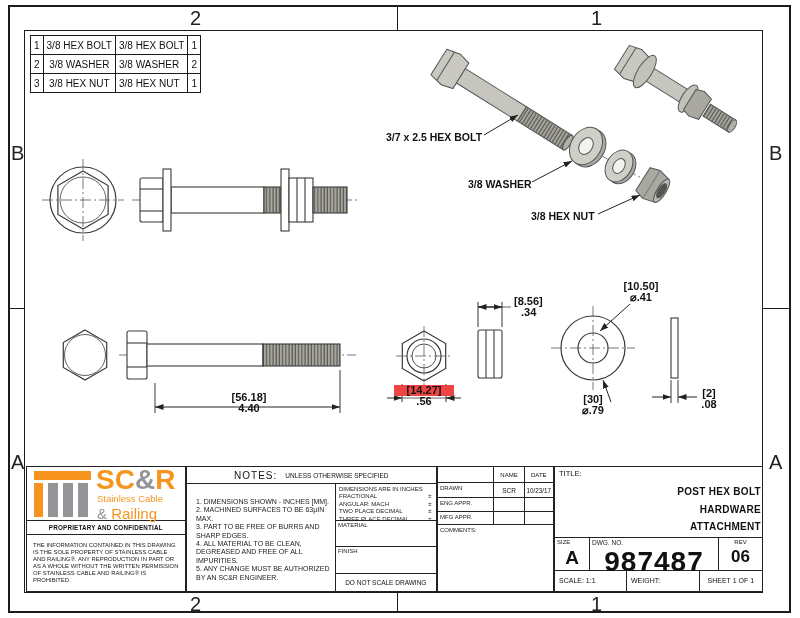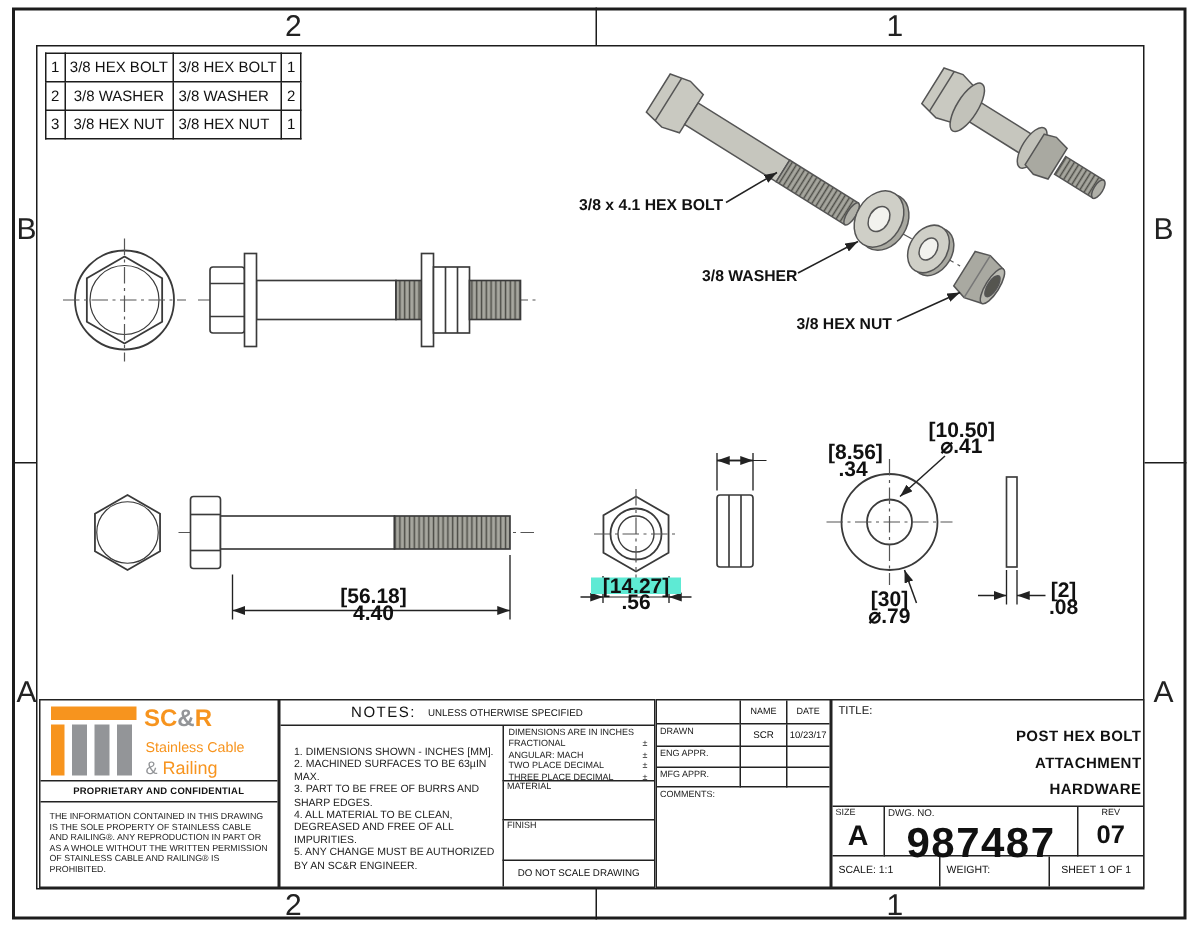--- a/index.html
+++ b/index.html
@@ -12,30 +12,30 @@
   .tick-v{width:0;border-left:1.5px solid #1c1c1c;}
   .tick-h{height:0;border-top:1.5px solid #1c1c1c;}
   .zone{font-size:20px;color:#222;line-height:20px;}
   
   table.bom{border-collapse:collapse;}
   table.bom th,table.bom td{border:1.4px solid #1c1c1c;padding:0 3px;}
   table.bom th{font-size:9.5px;height:16px;font-weight:bold;}
   table.bom td{font-size:10px;height:19px;text-align:center;}
   table.bom td.l{text-align:left;}
   
-  .dim{position:absolute;font-weight:bold;font-size:14px;line-height:11px;text-align:center;color:#111;}
+  .dim{position:absolute;font-weight:bold;font-size:11px;line-height:11px;text-align:center;color:#111;}
   .dim div{height:11px;}
   .lbl{position:absolute;font-weight:bold;font-size:10.5px;color:#111;white-space:nowrap;}
   
   .blk{position:absolute;border:1.2px solid #222;background:#fff;}
   .small{font-size:6px;color:#222;}
   .cell-label{position:absolute;left:2px;top:1px;font-size:6px;color:#222;}
   .center{display:flex;align-items:center;justify-content:center;}
   
-  .brand{font-weight:bold;font-size:16px;letter-spacing:0px;line-height:22px;}
+  .brand{font-weight:bold;font-size:28px;letter-spacing:0px;line-height:22px;}
   .tol-row{display:flex;justify-content:space-between;padding:0 4px 0 3px;font-size:6px;line-height:7.4px;color:#222;}
   .note-item{font-size:7px;line-height:8.4px;color:#222;margin:0 0 0 0;}
   .title-line{font-weight:bold;font-size:10px;line-height:17.5px;text-align:right;letter-spacing:.3px;padding-left:32px;}
 </style>
 </head>
 <body>
 
 <div class="sheet">
 
   <div class="abs border-outer"></div>
@@ -214,33 +214,33 @@
     </tr>
     <tr>
       <td>3</td>
       <td>3/8 HEX NUT</td>
       <td class="l">3/8 HEX NUT</td>
       <td>1</td>
     </tr>
   </tbody>
     </table>
 
-  <div class="lbl" style="left:386px;top:131px;">3/8 x 4.1 HEX BOLT</div>
+  <div class="lbl" style="left:386px;top:131px;">3/7 x 2.5 HEX BOLT</div>
   <div class="lbl" style="left:468px;top:178px;">3/8 WASHER</div>
   <div class="lbl" style="left:531px;top:210px;">3/8 HEX NUT</div>
 
   <div class="dim" style="left:214px;top:392px;width:70px;">
     <div>[56.18]</div>
     <div>4.40</div>
   </div>
   <div class="dim" style="left:394px;top:385px;width:60px;">
-    <div style="background:#5eead4;">[14.27]</div>
+    <div style="background:#ef4444;">[14.27]</div>
     <div>.56</div>
   </div>
-  <div class="dim" style="left:514px;top:296px;width:40px;text-align:left;margin-left:38px;">
+  <div class="dim" style="left:514px;top:296px;width:40px;text-align:left;">
     <div>[8.56]</div>
     <div style="padding-left:7px;">.34</div>
   </div>
   <div class="dim" style="left:619px;top:281px;width:44px;">
     <div>[10.50]</div>
     <div>⌀.41</div>
   </div>
   <div class="dim" style="left:575px;top:394px;width:36px;">
     <div>[30]</div>
     <div>⌀.79</div>
@@ -257,21 +257,21 @@
         <div class="abs" style="left:0;top:0;width:57px;height:9px;background:#F7941E;"></div>
         <div class="abs" style="left:0;top:12px;width:9px;height:34px;background:#F7941E;"></div>
         <div class="abs" style="left:14px;top:12px;width:10px;height:34px;background:#939598;"></div>
         <div class="abs" style="left:29px;top:12px;width:10px;height:34px;background:#939598;"></div>
         <div class="abs" style="left:44px;top:12px;width:10px;height:34px;background:#939598;"></div>
       </div>
       <div class="abs brand" style="left:69px;top:2px;">
         <span style="color:#F7941E;">SC</span><span style="color:#939598;">&amp;</span><span style="color:#F7941E;">R</span>
       </div>
       <div class="abs" style="left:70px;top:26px;font-size:9.5px;color:#F7941E;">Stainless Cable</div>
-      <div class="abs" style="left:70px;top:38px;font-size:12px;">
+      <div class="abs" style="left:70px;top:38px;font-size:15px;">
         <span style="color:#939598;">&amp;</span> <span style="color:#F7941E;">Railing</span>
       </div>
     </div>
     <div class="abs center" style="left:0;top:54px;width:157.6px;height:14px;border-bottom:1.2px solid #222;font-size:6.3px;font-weight:bold;letter-spacing:.2px;">PROPRIETARY AND CONFIDENTIAL</div>
     <div class="abs" style="left:0;top:68px;width:157.6px;height:55.6px;padding:7px 5px 0 6px;font-size:5.9px;line-height:7px;color:#222;">THE INFORMATION CONTAINED IN THIS DRAWING IS THE SOLE PROPERTY OF STAINLESS CABLE AND RAILING®. ANY REPRODUCTION IN PART OR AS A WHOLE WITHOUT THE WRITTEN PERMISSION OF STAINLESS CABLE AND RAILING® IS PROHIBITED.</div>
   </div>
 
   <div class="blk" style="left:186px;top:466px;width:251px;height:126px;">
     <div class="abs" style="left:0;top:0;width:248.6px;height:17px;border-bottom:1.2px solid #222;display:flex;align-items:center;justify-content:center;gap:8px;">
       <span style="font-size:10px;letter-spacing:1px;">NOTES:</span>
@@ -337,34 +337,34 @@
     <div class="abs" style="left:0;top:45px;width:55px;height:13px;border-bottom:1.1px solid #222;"></div>
 
     <div class="abs small" style="left:2px;top:60px;">COMMENTS:</div>
   </div>
 
   <div class="blk" style="left:554px;top:466px;width:209px;height:126px;">
     <div class="abs" style="left:0;top:0;width:206.6px;height:71px;border-bottom:1.2px solid #222;">
       <div class="abs" style="left:4px;top:2px;font-size:7.5px;">TITLE:</div>
       <div class="abs" style="left:0;top:16px;width:206px;">
         <div class="title-line">POST HEX BOLT</div>
+        <div class="title-line">HARDWARE</div>
         <div class="title-line">ATTACHMENT</div>
-        <div class="title-line">HARDWARE</div>
       </div>
     </div>
     <div class="abs" style="left:0;top:71px;width:34px;height:33px;border-bottom:1.2px solid #222;">
       <span class="cell-label">SIZE</span>
       <div class="abs" style="left:0;top:9px;width:34px;text-align:center;font-size:19px;font-weight:bold;">A</div>
     </div>
     <div class="abs" style="left:34px;top:71px;width:129px;height:33px;border-left:1.2px solid #222;border-bottom:1.2px solid #222;">
       <span class="cell-label" style="font-size:6.5px;">DWG.  NO.</span>
       <div class="abs" style="left:0;top:8px;width:128px;text-align:center;font-size:28px;font-weight:bold;letter-spacing:1px;">987487</div>
     </div>
     <div class="abs" style="left:163px;top:71px;width:43.6px;height:33px;border-left:1.2px solid #222;border-bottom:1.2px solid #222;">
       <div class="abs" style="left:0;top:1px;width:43px;text-align:center;font-size:6px;">REV</div>
-      <div class="abs" style="left:0;top:9px;width:43px;text-align:center;font-size:17px;font-weight:bold;">07</div>
+      <div class="abs" style="left:0;top:9px;width:43px;text-align:center;font-size:17px;font-weight:bold;">06</div>
     </div>
     <div class="abs" style="left:0;top:104px;width:71px;height:19.6px;display:flex;align-items:center;padding-left:4px;font-size:7px;">SCALE: 1:1</div>
     <div class="abs" style="left:71px;top:104px;width:73px;height:19.6px;border-left:1.2px solid #222;display:flex;align-items:center;padding-left:4px;font-size:7px;">WEIGHT:</div>
     <div class="abs" style="left:144px;top:104px;width:62.6px;height:19.6px;border-left:1.2px solid #222;display:flex;align-items:center;justify-content:center;font-size:7px;">SHEET 1 OF 1</div>
   </div>
 
 </div>
 
 </body></html>

